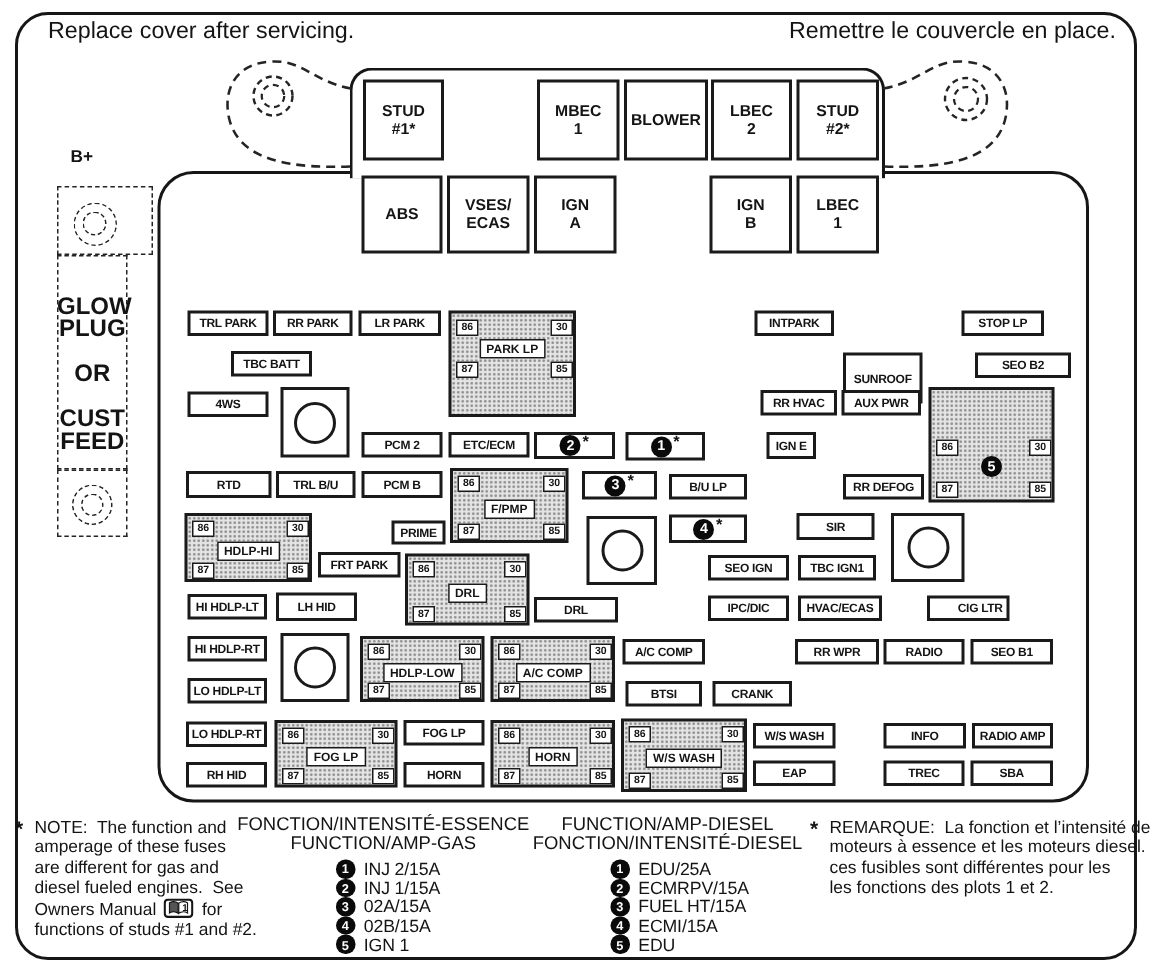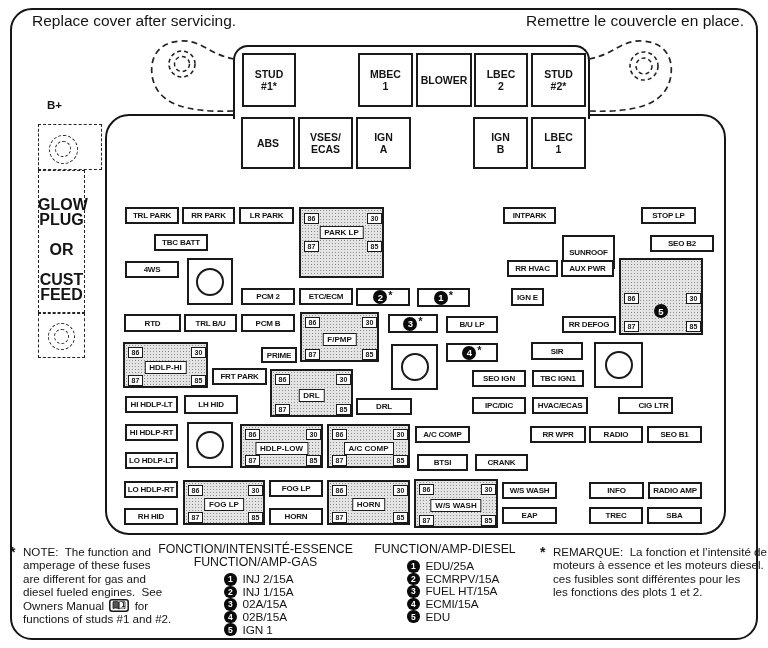--- a/index.html
+++ b/index.html
@@ -266,20 +266,21 @@
       </div>
       <div class="lrow">
         <div class="lnum">5</div>
         <div class="llab">IGN 1</div>
       </div>
     </div>
 </div>
 
 <div class="legend" id="legend-diesel" style="left:352px;top:543px;width:186px">
   <div class="ltitle">FUNCTION/AMP-DIESEL</div>
+  <div class="ltitle">FONCTION/INTENSITÉ-DIESEL</div>
   <div id="diesel-items">
       <div class="lrow">
         <div class="lnum">1</div>
         <div class="llab">EDU/25A</div>
       </div>
       <div class="lrow">
         <div class="lnum">2</div>
         <div class="llab">ECMRPV/15A</div>
       </div>
       <div class="lrow">

